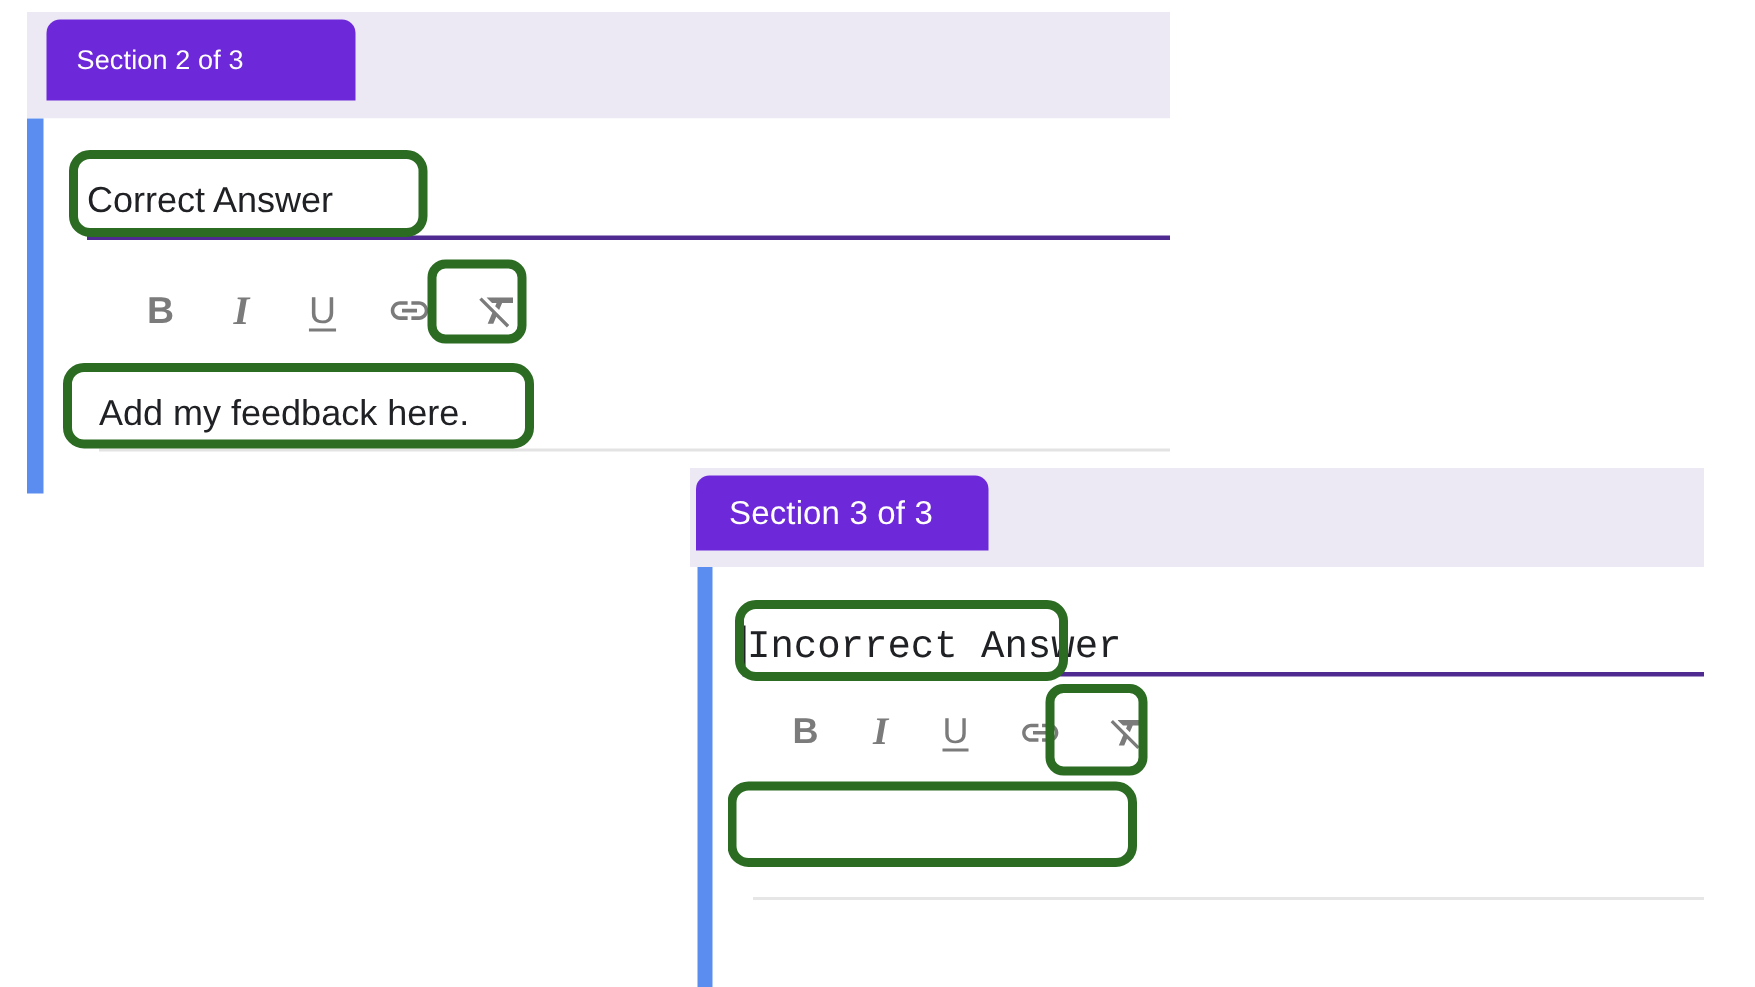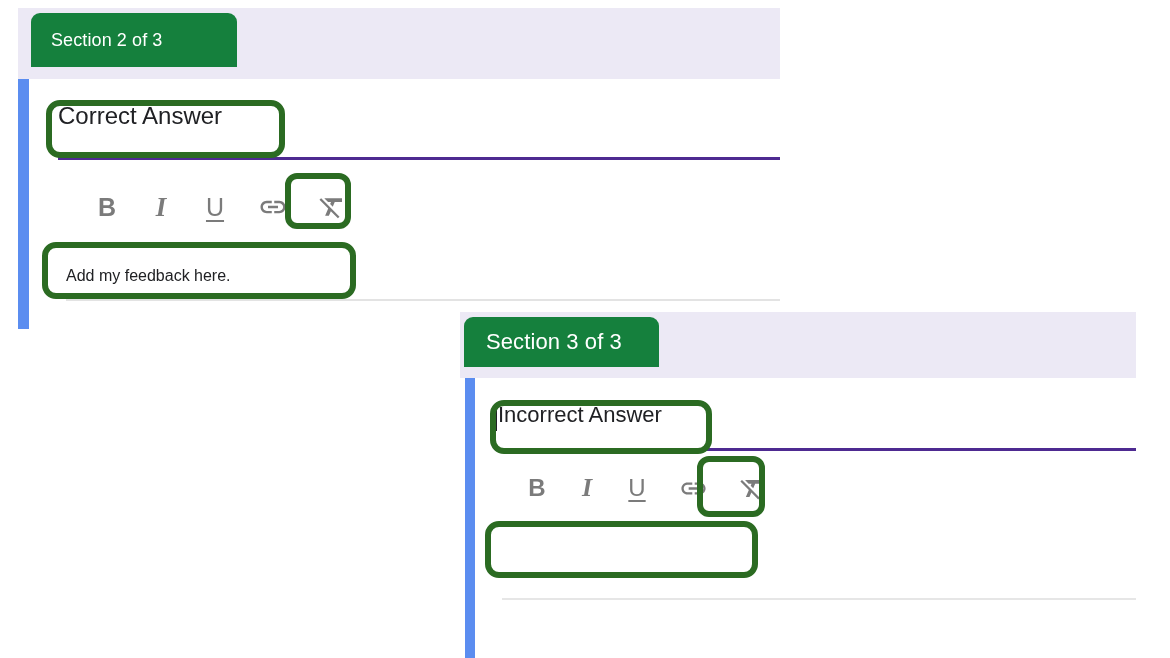--- a/index.html
+++ b/index.html
@@ -22,21 +22,21 @@
     position: absolute;
   }
   .card-header {
     position: absolute;
     left: 0;
     top: 0;
     background: #ece9f5;
   }
   .section-tab {
     position: absolute;
-    background: #15803d;
+    background: #6d28d9;
     border-top-left-radius: 9px;
     border-top-right-radius: 9px;
     color: #ffffff;
     display: flex;
     align-items: center;
     box-sizing: border-box;
   }
   .section-tab-label {
     font-size: 18px;
     line-height: 1;
@@ -49,21 +49,21 @@
   }
   .left-accent {
     position: absolute;
     background: #5b8df0;
   }
 
   
   .answer-field {
     position: absolute;
     display: flex;
-    align-items: flex-start;
+    align-items: flex-end;
     box-sizing: border-box;
   }
   .answer-text {
     font-size: 24px;
     color: #202124;
     line-height: 1;
     white-space: nowrap;
   }
   .answer-underline {
     position: absolute;
@@ -98,21 +98,21 @@
   .glyph-underline { text-decoration: underline; text-underline-offset: 4px; }
 
   
   .feedback-field {
     position: absolute;
     display: flex;
     align-items: center;
     box-sizing: border-box;
   }
   .feedback-text {
-    font-size: 16px;
+    font-size: 24px;
     color: #202124;
     line-height: 1;
     white-space: nowrap;
   }
   .feedback-underline {
     position: absolute;
     background: #e3e3e3;
   }
   .divider-line {
     position: absolute;
@@ -199,21 +199,21 @@
   <div class="section-tab" style="left:4px; top:5px; width:195px; height:50px; padding-left:22px;">
     <span class="section-tab-label" style="font-size:22px;">Section 3 of 3</span>
   </div>
 
   <div class="card-body" style="left:0px; top:66px; width:676px; height:280px;">
     <div class="left-accent" style="left:5px; top:0px; width:10px; height:280px;"></div>
   </div>
 
   <div class="answer-field" style="left:35px; top:92px; width:641px; height:40px;">
     <span class="caret" style="height:27px;"></span>
-    <span class="answer-text" style="font-size:22px;">Incorrect Answer</span>
+    <span class="answer-text" style="font-size:26px;font-family:Liberation Mono, monospace;">Incorrect Answer</span>
   </div>
   <div class="answer-underline" style="left:35px; top:136px; width:641px; height:3px;"></div>
 
   <div class="rt-toolbar" style="left:512px; top:462px; width:330px; height:52px; position:fixed;"></div>
 
   <div class="rt-toolbar" style="left:52px; top:150px; width:340px; height:52px;">
 
     <div class="rt-btn" style="width:50px; height:52px;">
       <span class="rt-glyph glyph-bold" style="font-size:24px;">B</span>
     </div>

